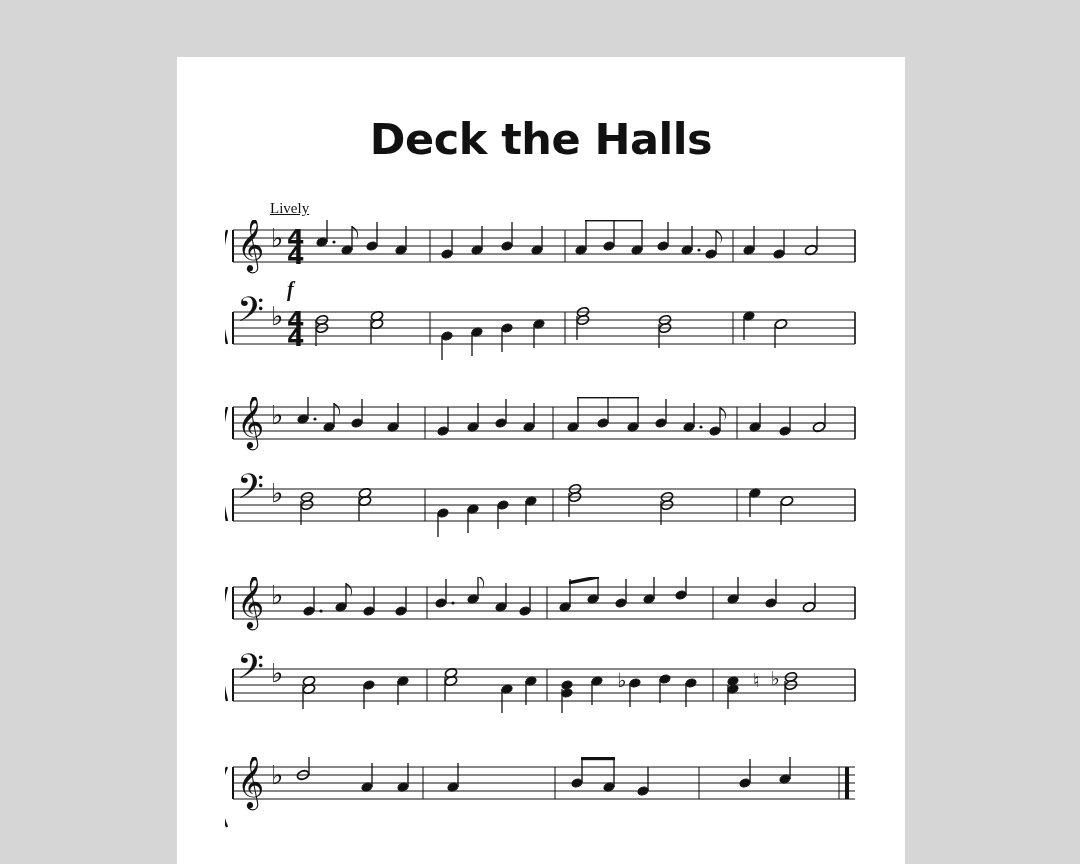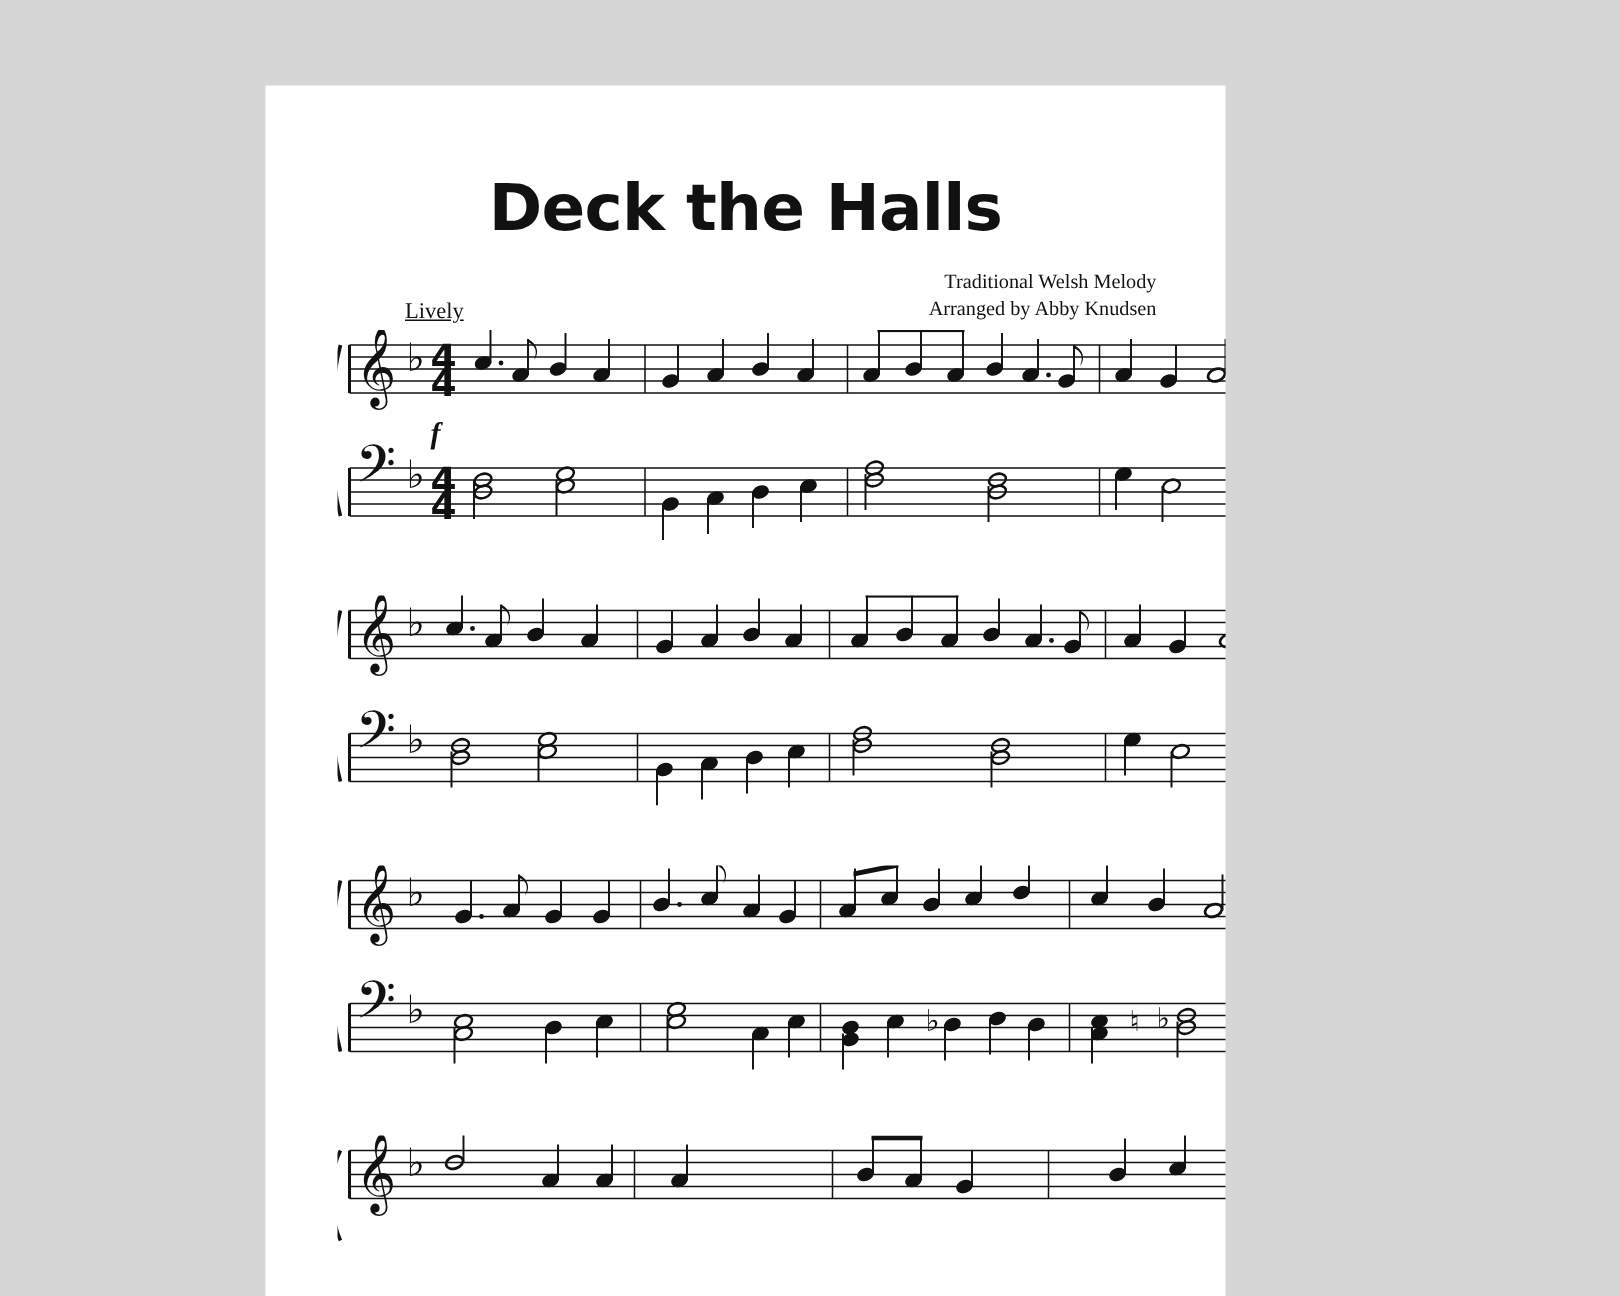--- a/index.html
+++ b/index.html
@@ -10,21 +10,21 @@
   body {
     width: 1080px;
     height: 864px;
     overflow: hidden;
     font-family: "Liberation Serif", serif;
   }
   #page-wrap {
     position: absolute;
     left: 177px;
     top: 57px;
-    width: 640px;
+    width: 728px;
     height: 807px;
     background: #ffffff;
     overflow: hidden;
   }
   #title {
     text-align: center;
     font-family: "DejaVu Sans", sans-serif;
     font-weight: bold;
     font-size: 43px;
     letter-spacing: -0.5px;
@@ -68,24 +68,20 @@
   }
   .system svg { display: block; }
 </style>
 </head>
 <body>
 
 <div id="page-wrap">
 
   <h1 id="title">Deck the Halls</h1>
 
-  <div class="credits">
-    <div>Traditional Welsh Melody</div>
-    <div>Arranged by Abby Knudsen</div>
-  </div>
 
   <div class="tempo">Lively</div>
   <div class="dynamic">f</div>
 
   <div class="system" style="top:163px;">
     <svg width="632" height="140" viewBox="0 0 632 140" xmlns="http://www.w3.org/2000/svg">
       <g stroke="#111" stroke-width="1" fill="none">
 
         <line x1="8" y1="10" x2="630" y2="10"></line>
         <line x1="8" y1="18" x2="630" y2="18"></line>

